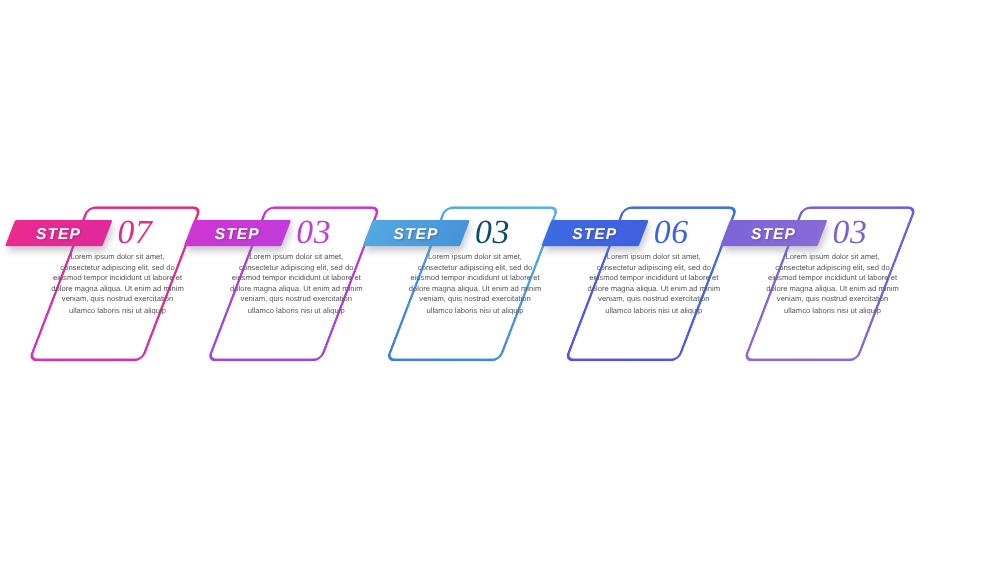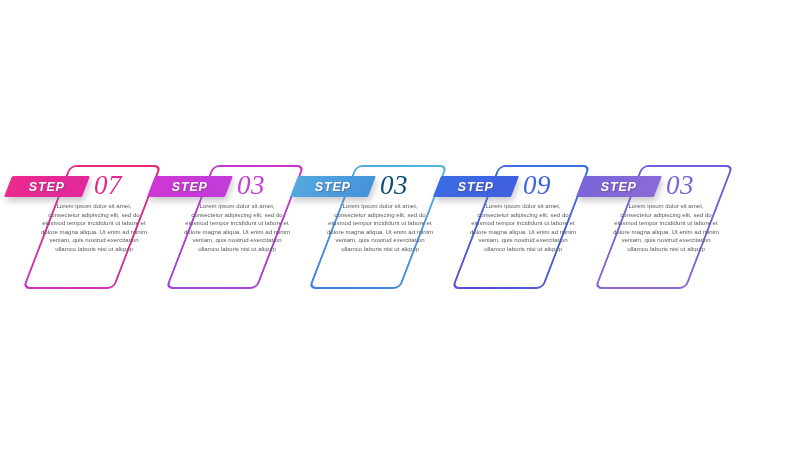--- a/index.html
+++ b/index.html
@@ -139,21 +139,21 @@
     </div>
     <div class="num" style="color: #0c4a6e;">03</div>
   </div>
 
   <div class="step" id="step-4">
     <div class="panel" style="background-image: linear-gradient(rgb(255, 255, 255), rgb(255, 255, 255)), linear-gradient(200deg, rgb(53, 116, 223) 0%, rgb(91, 79, 220) 100%);"></div>
     <div class="body-text" style="color: rgb(88, 88, 94);">Lorem ipsum dolor sit amet, consectetur adipiscing elit, sed do eiusmod tempor incididunt ut labore et dolore magna aliqua. Ut enim ad minim veniam, quis nostrud exercitation ullamco laboris nisi ut aliquip</div>
     <div class="badge" style="background: linear-gradient(100deg, rgb(60, 107, 226) 0%, rgb(63, 95, 223) 100%);">
       <span class="badge-label">STEP</span>
     </div>
-    <div class="num" style="color: rgb(59, 99, 224);">09</div>
+    <div class="num" style="color: rgb(59, 99, 224);">06</div>
   </div>
 
   <div class="step" id="step-5">
     <div class="panel" style="background-image: linear-gradient(rgb(255, 255, 255), rgb(255, 255, 255)), linear-gradient(200deg, rgb(109, 92, 221) 0%, rgb(145, 104, 212) 100%);"></div>
     <div class="body-text" style="color: rgb(88, 88, 94);">Lorem ipsum dolor sit amet, consectetur adipiscing elit, sed do eiusmod tempor incididunt ut labore et dolore magna aliqua. Ut enim ad minim veniam, quis nostrud exercitation ullamco laboris nisi ut aliquip</div>
     <div class="badge" style="background: linear-gradient(100deg, rgb(122, 100, 216) 0%, rgb(138, 107, 214) 100%);">
       <span class="badge-label">STEP</span>
     </div>
     <div class="num" style="color: rgb(123, 98, 214);">03</div>
   </div>

